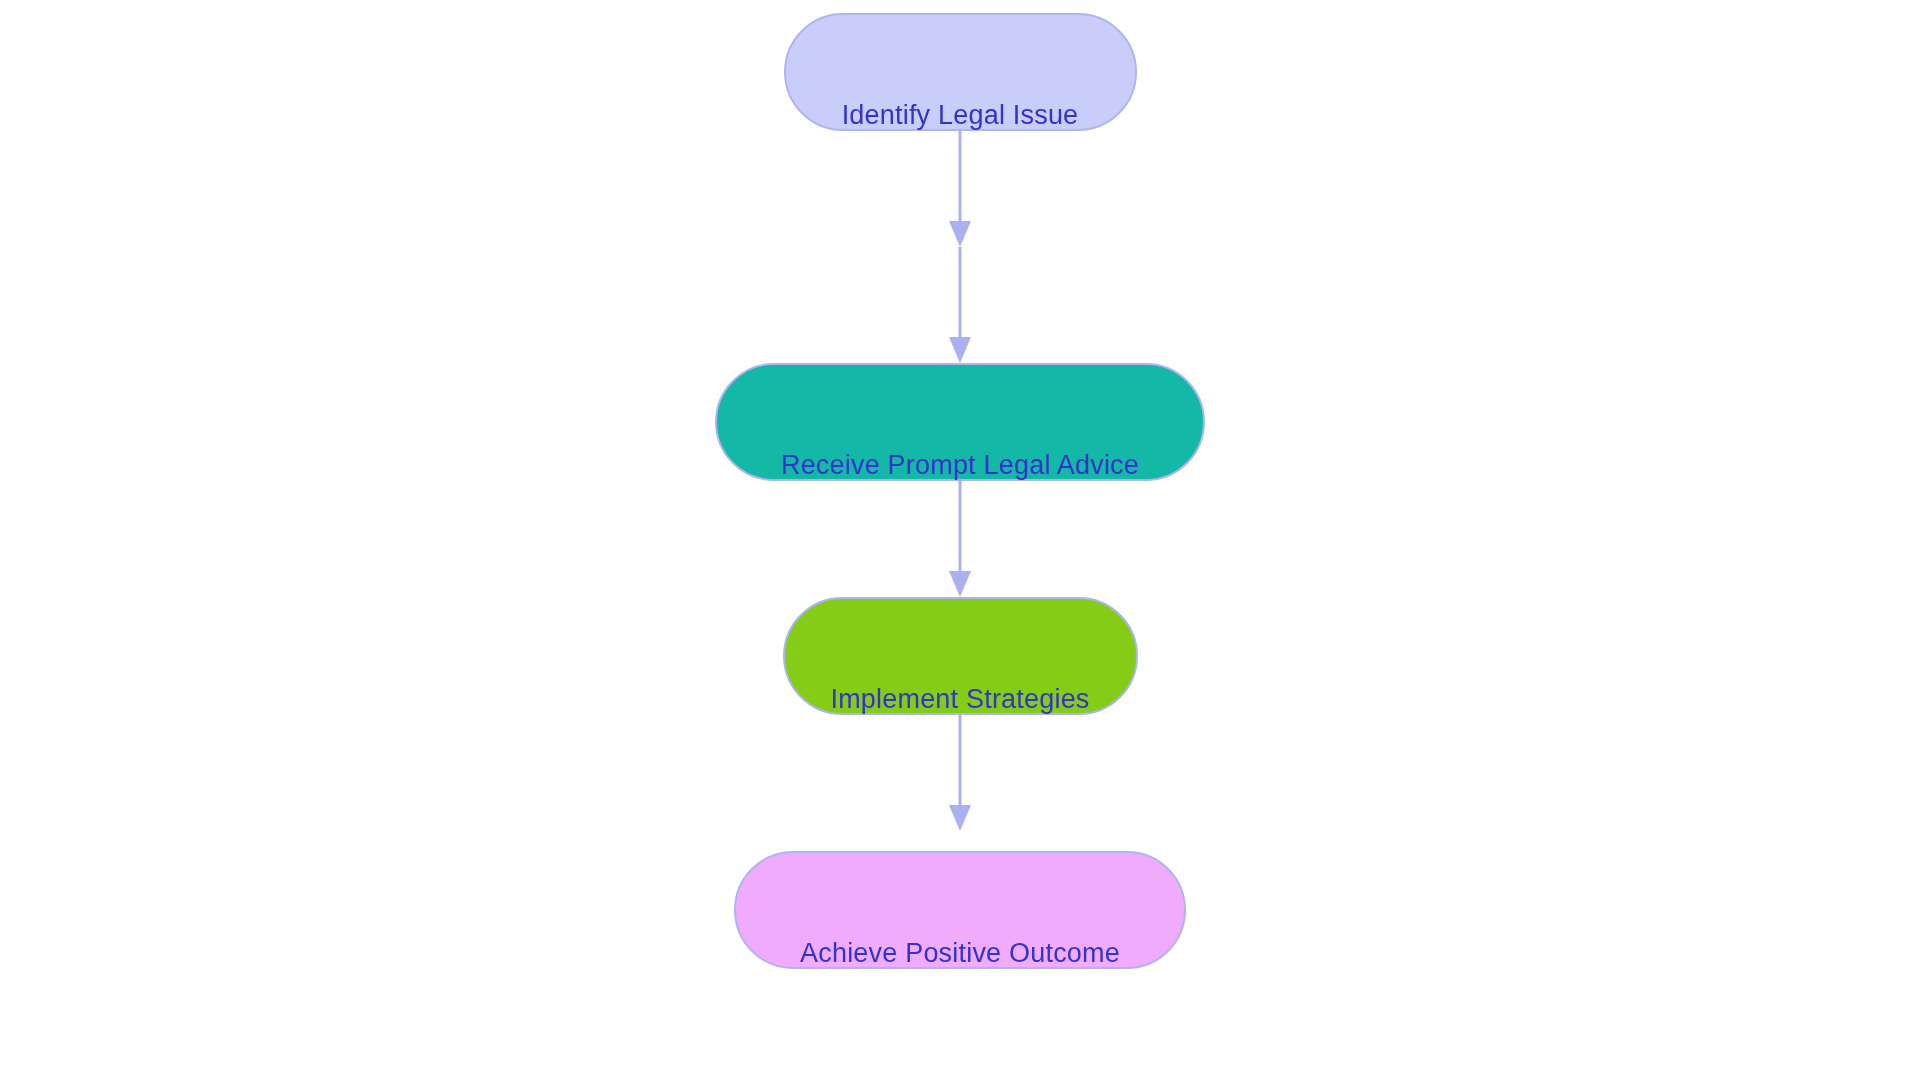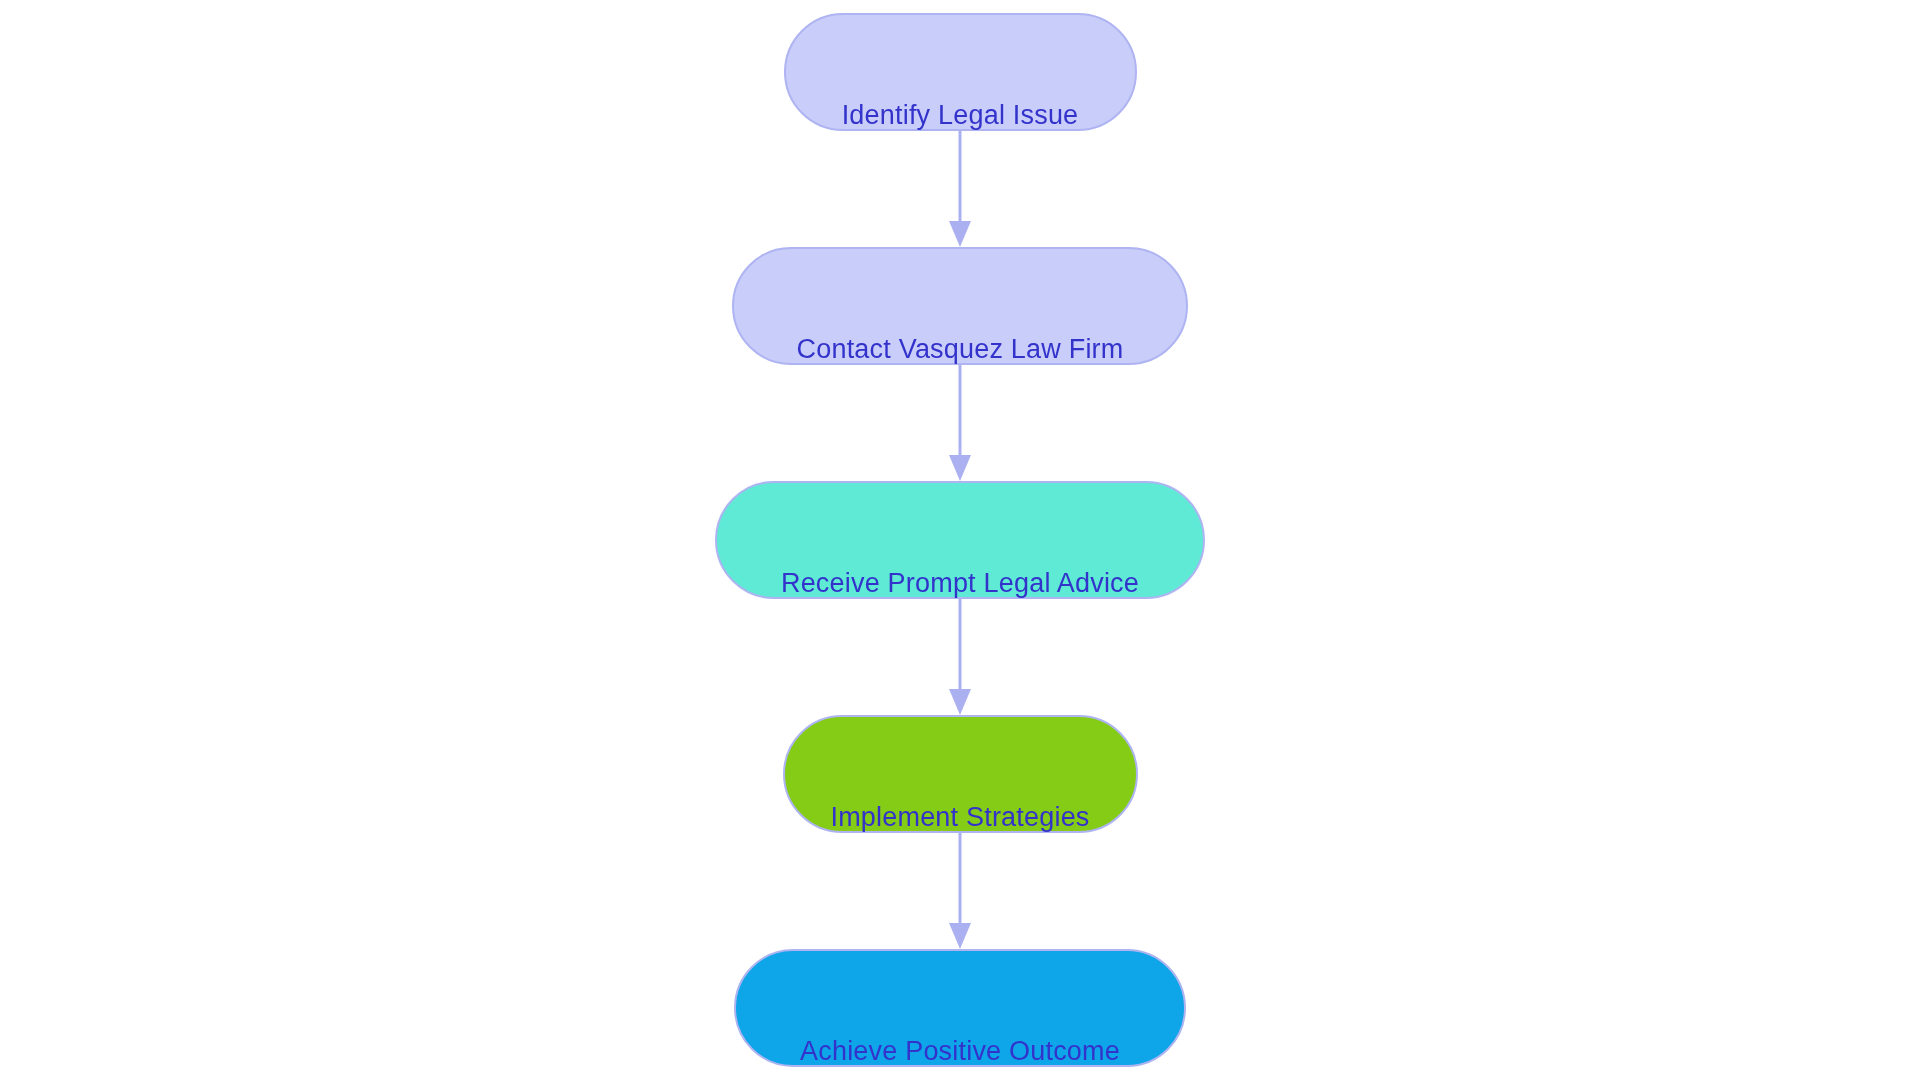--- a/index.html
+++ b/index.html
@@ -76,32 +76,29 @@
       <span class="node-label">Identify Legal Issue</span>
     </div>
 
     <div class="connector">
       <svg class="conn-svg" width="30" height="116" viewBox="0 0 30 116">
         <line x1="15" y1="0" x2="15" y2="92" stroke="#aab0f0" stroke-width="3"></line>
         <polygon points="4,90 26,90 15,116" fill="#aab0f0"></polygon>
       </svg>
     </div>
 
-    <div class="node" id="n2" style="width: 456px; background: rgb(201, 205, 249); border-color: rgb(174, 180, 242); color: rgb(51, 51, 204);">
-      <span class="node-label">Contact Vasquez Law Firm</span>
-    </div>
 
     <div class="connector">
       <svg class="conn-svg" width="30" height="116" viewBox="0 0 30 116">
         <line x1="15" y1="0" x2="15" y2="92" stroke="#aab0f0" stroke-width="3"></line>
         <polygon points="4,90 26,90 15,116" fill="#aab0f0"></polygon>
       </svg>
     </div>
 
-    <div class="node" id="n3" style="width: 490px; background: #5eead4; border-color: rgb(174, 180, 242); color: rgb(51, 51, 204);">
+    <div class="node" id="n3" style="width: 490px; background: #14b8a6; border-color: rgb(174, 180, 242); color: rgb(51, 51, 204);">
       <span class="node-label">Receive Prompt Legal Advice</span>
     </div>
 
     <div class="connector">
       <svg class="conn-svg" width="30" height="116" viewBox="0 0 30 116">
         <line x1="15" y1="0" x2="15" y2="92" stroke="#aab0f0" stroke-width="3"></line>
         <polygon points="4,90 26,90 15,116" fill="#aab0f0"></polygon>
       </svg>
     </div>
 
@@ -109,18 +106,18 @@
       <span class="node-label">Implement Strategies</span>
     </div>
 
     <div class="connector">
       <svg class="conn-svg" width="30" height="116" viewBox="0 0 30 116">
         <line x1="15" y1="0" x2="15" y2="92" stroke="#aab0f0" stroke-width="3"></line>
         <polygon points="4,90 26,90 15,116" fill="#aab0f0"></polygon>
       </svg>
     </div>
 
-    <div class="node" id="n5" style="width: 452px; background: #0ea5e9; border-color: rgb(174, 180, 242); color: rgb(51, 51, 204);">
+    <div class="node" id="n5" style="width: 452px; background: #f0abfc; border-color: rgb(174, 180, 242); color: rgb(51, 51, 204); margin-top: 20px;">
       <span class="node-label">Achieve Positive Outcome</span>
     </div>
 
   </div>
 </div>
 
 </body></html>

